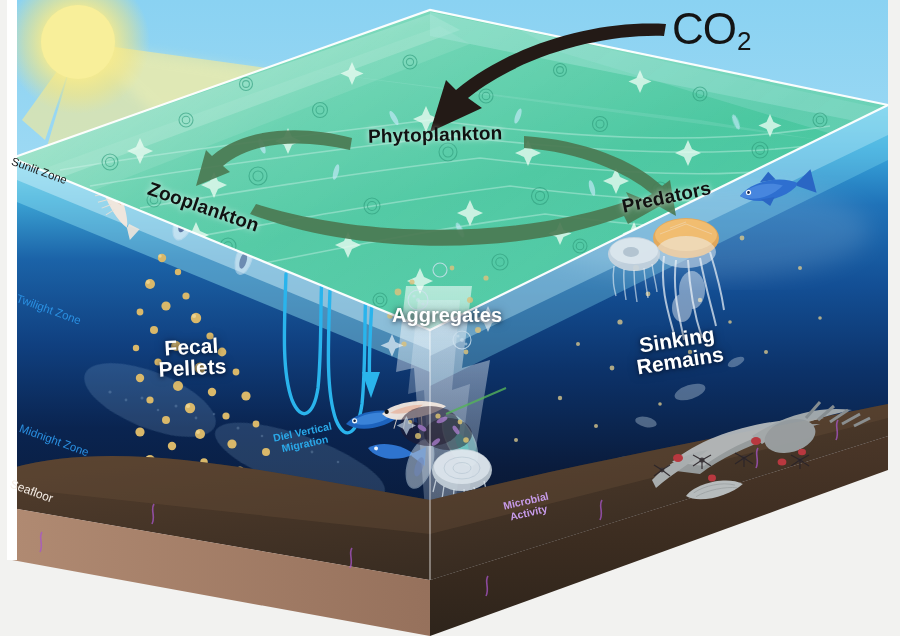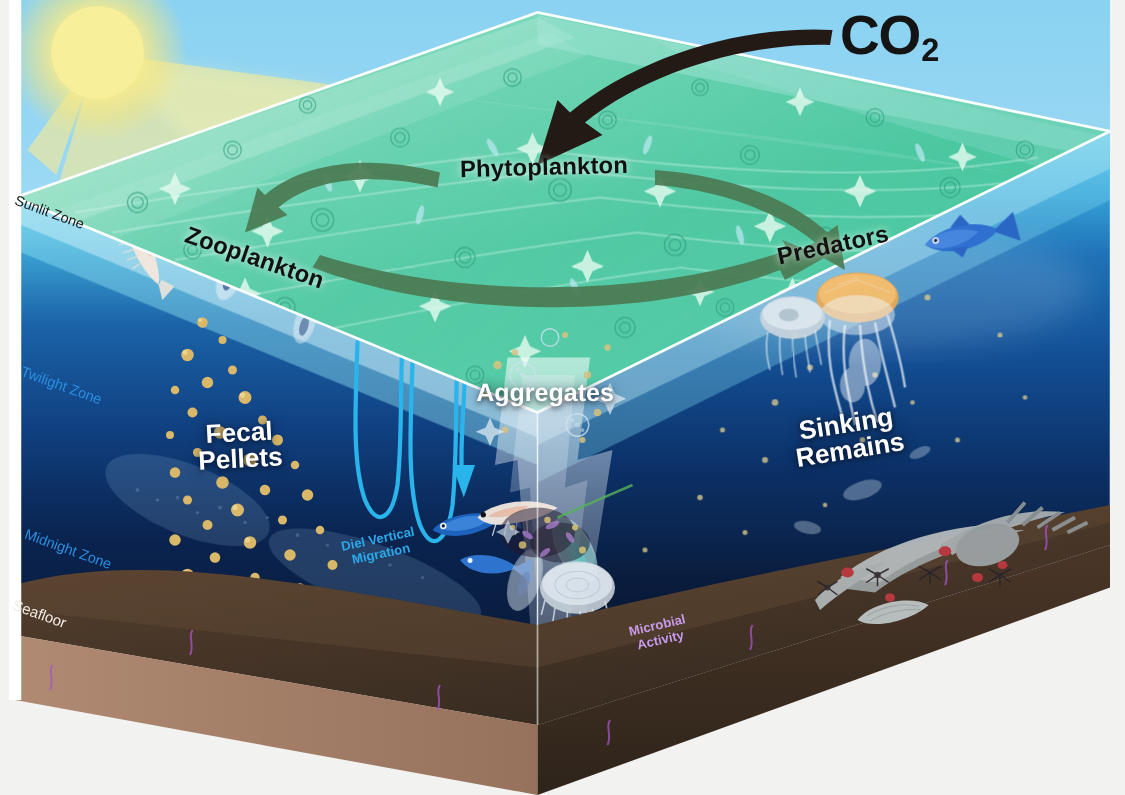--- a/index.html
+++ b/index.html
@@ -18,21 +18,21 @@
   .lbl-white{
     font-weight:bold;color:#fff;font-size:21px;line-height:1.02;
     text-shadow:0 1px 4px rgba(0,0,0,.55),0 0 10px rgba(0,20,50,.5);
   }
   .lbl-zone-dark{font-size:11.5px;color:#1a1a1a;font-weight:400;}
   .lbl-zone-blue{font-size:11.5px;color:#2a8fe0;font-weight:400;}
   .lbl-zone-sand{font-size:12px;color:#f4ece4;font-weight:400;}
   .lbl-dvm{font-size:10.5px;color:#2aa8e8;font-weight:600;line-height:1.18;}
   .lbl-micro{font-size:10.5px;color:#c69ae8;font-weight:600;line-height:1.18;}
   .lbl-co2{
-    font-weight:bold;color:#141414;font-size:44px;letter-spacing:-1px;
+    font-weight:normal;color:#141414;font-size:44px;letter-spacing:-1px;
   }
   .lbl-co2 sub{font-size:26px;vertical-align:baseline;position:relative;top:6px;left:1px;}
 </style>
 </head>
 <body>
 
 <div id="stage">
 
   <svg class="layer" viewBox="0 0 900 636">
     <defs>
@@ -720,21 +720,21 @@
   <div class="lbl lbl-zone-dark" style="left:14px;top:155px;transform:rotate(20deg);transform-origin:left top;">Sunlit Zone</div>
   <div class="lbl lbl-zone-blue" style="left:19px;top:292px;transform:rotate(20deg);transform-origin:left top;">Twilight Zone</div>
   <div class="lbl lbl-zone-blue" style="left:22px;top:422px;transform:rotate(20deg);transform-origin:left top;">Midnight Zone</div>
   <div class="lbl lbl-zone-sand" style="left:13px;top:477px;transform:rotate(20deg);transform-origin:left top;">Seafloor</div>
 
   <div class="lbl lbl-white" style="left:158px;top:336px;transform:rotate(-3deg);text-align:center;">
     <div>Fecal</div>
     <div>Pellets</div>
   </div>
 
-  <div class="lbl lbl-white" style="left:381px;top:305px;font-size:20px;">Aggregates</div>
+  <div class="lbl lbl-white" style="left:392px;top:305px;font-size:20px;">Aggregates</div>
 
   <div class="lbl lbl-white" style="left:632px;top:336px;transform:rotate(-9deg);transform-origin:left top;text-align:center;">
     <div>Sinking</div>
     <div>Remains</div>
   </div>
 
   <div class="lbl lbl-dvm" style="left:272px;top:432px;transform:rotate(-12deg);transform-origin:left top;text-align:center;">
     <div>Diel Vertical</div>
     <div>Migration</div>
   </div>

